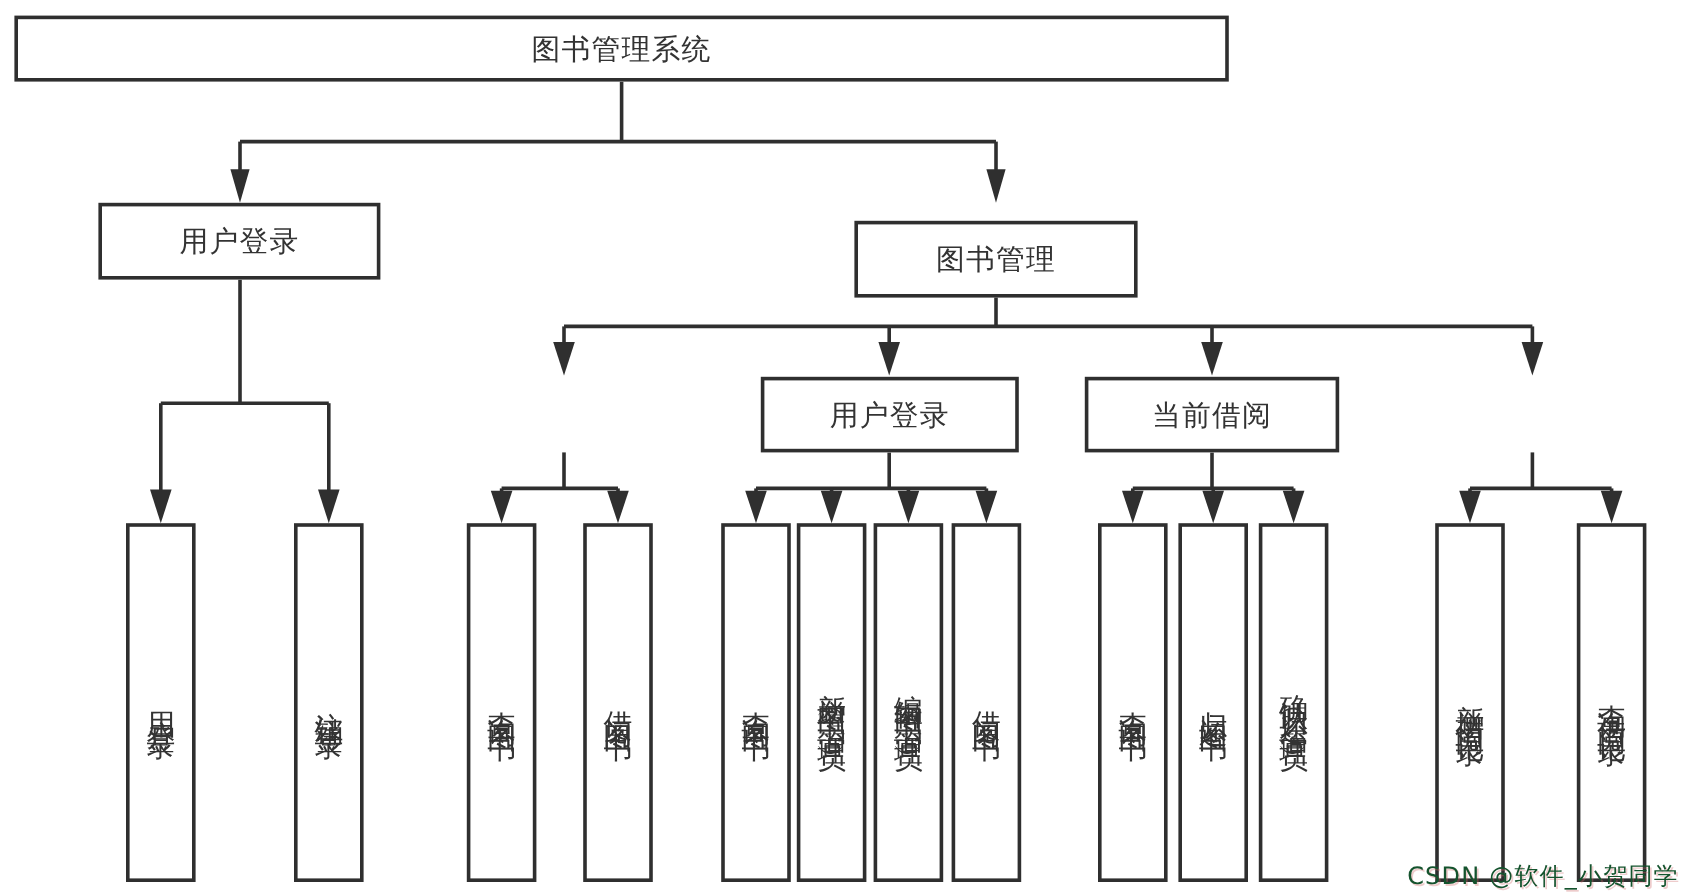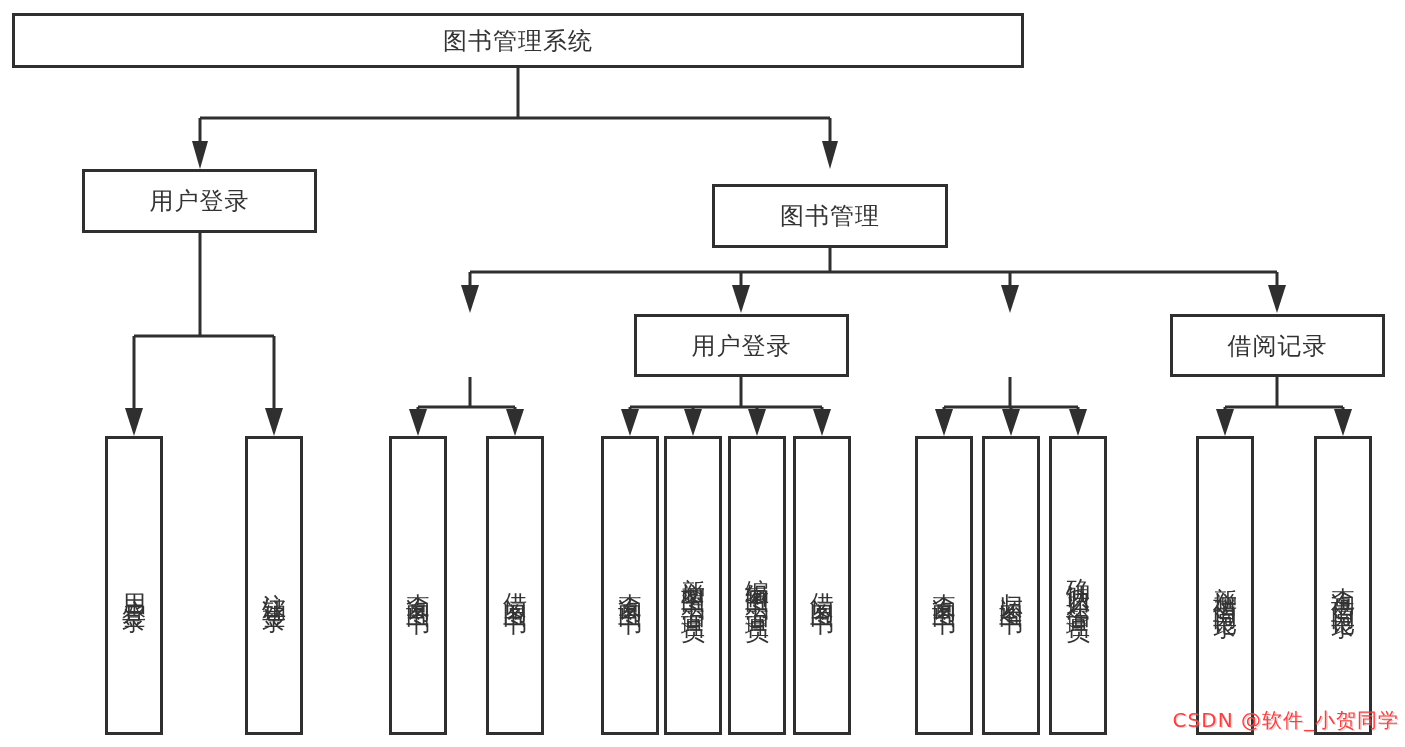--- a/index.html
+++ b/index.html
@@ -14,22 +14,22 @@
     position:absolute; box-sizing:border-box; z-index:2;
     border:3px solid #2f2f2f; background:#ffffff; color:#333333;
     display:flex; align-items:center; justify-content:center;
     font-size:24px; letter-spacing:1px; text-align:center;
   }
   .leaf span {
     writing-mode:vertical-rl; text-orientation:mixed;
     letter-spacing:6px; line-height:1; white-space:nowrap;
   }
   .watermark {
-    position:absolute; right:6px; bottom:13px; z-index:3;
-    font-size:20px; letter-spacing:1px; color:#ef4444;
+    position:absolute; right:6px; bottom:3px; z-index:3;
+    font-size:20px; letter-spacing:1px; color:#14532d;
     text-shadow:1.5px 1px 0 rgba(205,108,108,0.35);
     white-space:nowrap;
   }
 </style>
 </head>
 <body>
 
 <div id="stage">
 
   <svg class="connectors" width="1405" height="747" viewBox="0 0 1405 747">
@@ -101,22 +101,22 @@
   <div class="node" style="left:82px;top:169px;width:235px;height:64px">
     <span>用户登录</span>
   </div>
   <div class="node" style="left:712px;top:184px;width:236px;height:64px">
     <span>图书管理</span>
   </div>
 
   <div class="node" style="left:634px;top:314px;width:215px;height:63px">
     <span>用户登录</span>
   </div>
-  <div class="node" style="left:1170px;top:314px;width:215px;height:63px">
-    <span>借阅记录</span>
+  <div class="node" style="left:904px;top:314px;width:212px;height:63px">
+    <span>当前借阅</span>
   </div>
 
   <div class="node leaf" style="left:105px;top:436px;width:58px;height:299px">
     <span>用户登录</span>
   </div>
   <div class="node leaf" style="left:245px;top:436px;width:58px;height:299px">
     <span>注销登录</span>
   </div>
 
   <div class="node leaf" style="left:389px;top:436px;width:58px;height:299px">

